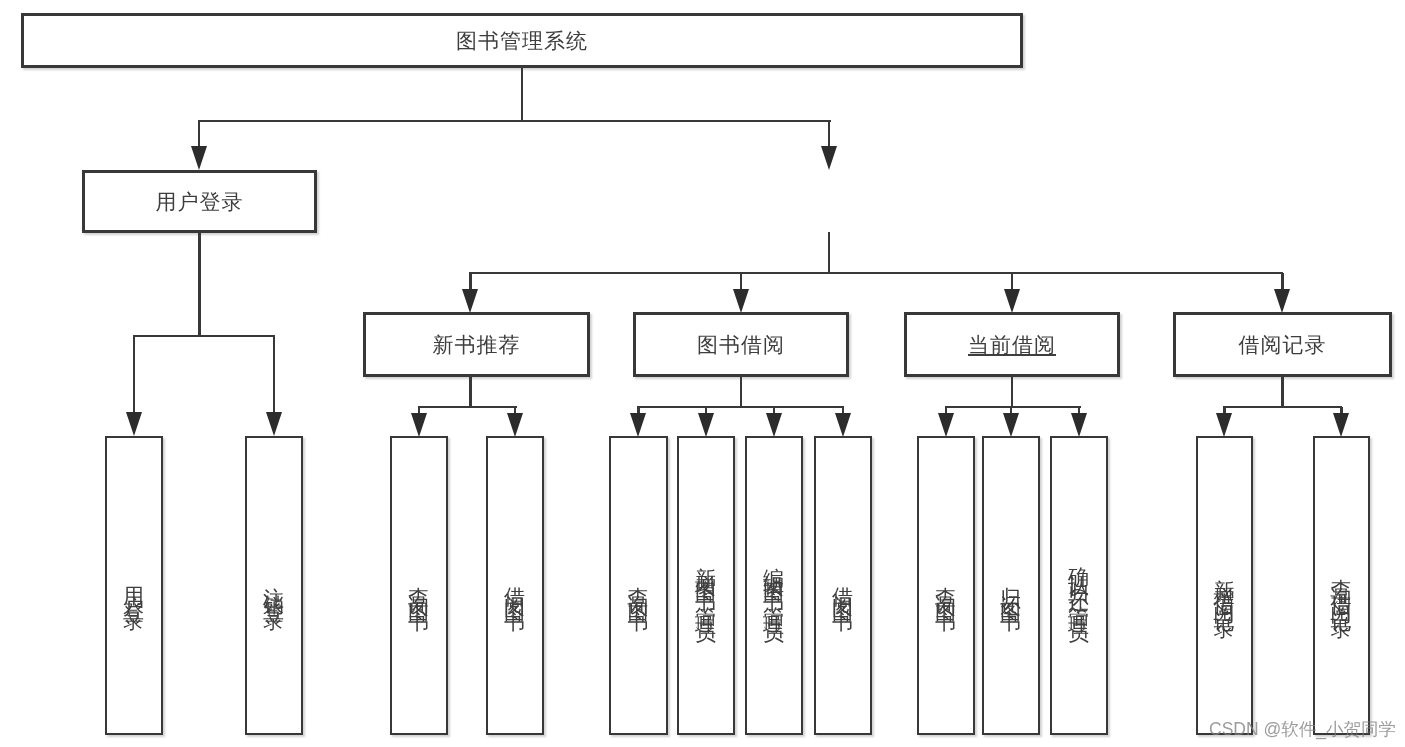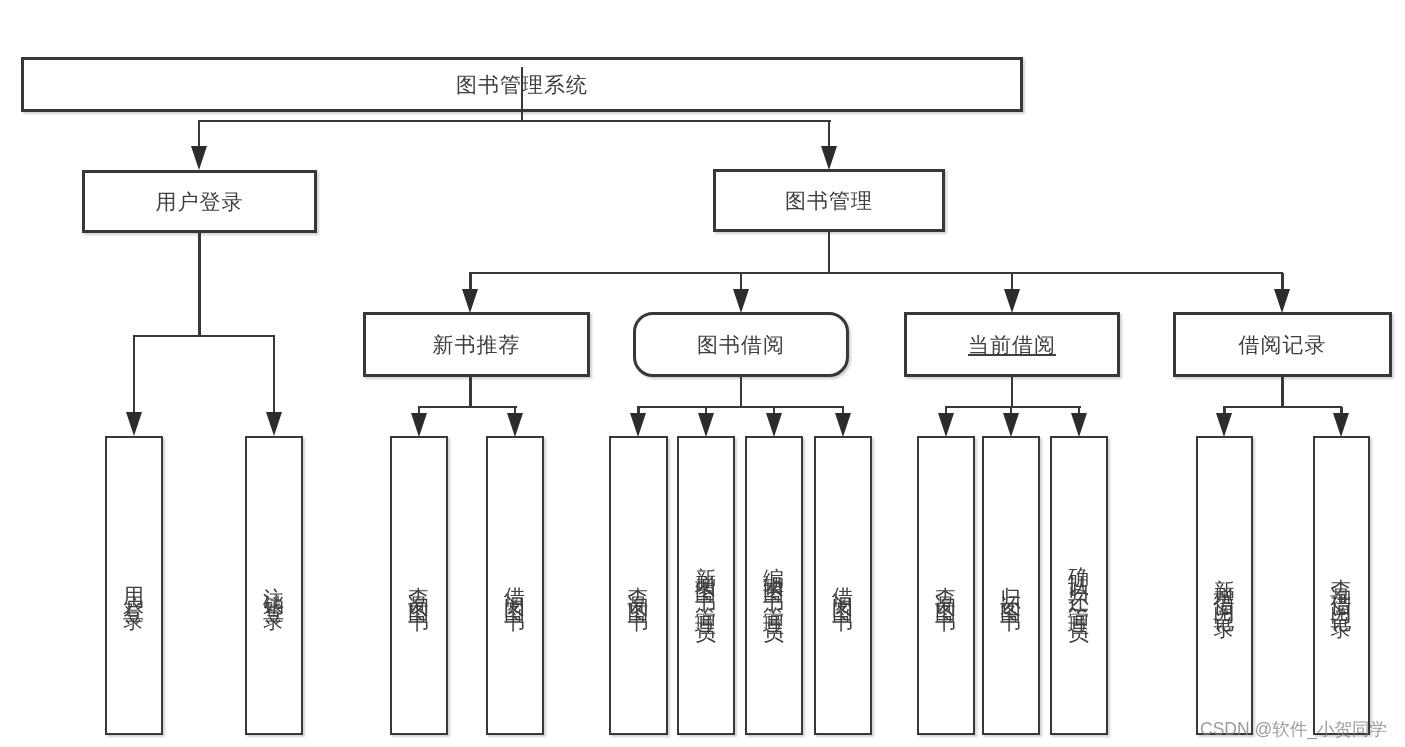--- a/index.html
+++ b/index.html
@@ -42,63 +42,60 @@
     top:100%;margin-top:-2px;
     left:50%;transform:translateX(-50%);
     width:0;height:0;
     border:8px solid transparent;
     border-top:24px solid #2c2c2c;
     border-bottom-width:0;
   }
   
   .watermark{
     position:absolute;
-    right:18px;bottom:6px;
+    right:9px;bottom:6px;
     font-size:17.5px;
     color:rgba(128,128,128,0.78);
     white-space:nowrap;
   }
 </style>
 </head>
 <body>
 
 <div id="stage">
 
-  <div class="node hnode" style="left:21px;top:13px;width:1002px;height:55px;margin-top:44px;">
+  <div class="node hnode" style="left:21px;top:13px;width:1002px;height:55px;">
     <span>图书管理系统</span>
   </div>
 
   <div class="vline" style="left:520.7px;top:67px;height:55px;"></div>
   <div class="hline" style="left:197.5px;top:119.5px;width:633px;"></div>
   <div class="darr" style="left:197.5px;top:121px;height:27px;"></div>
   <div class="darr" style="left:827.7px;top:121px;height:27px;"></div>
 
   <div class="node hnode" style="left:82px;top:170px;width:235px;height:63px;">
     <span>用户登录</span>
-  </div>
-  <div class="node hnode" style="left:713px;top:169px;width:232px;height:63px;">
-    <span>图书管理</span>
   </div>
 
   <div class="vline" style="left:198.2px;top:233px;height:103px;"></div>
   <div class="hline" style="left:132.7px;top:334.7px;width:142px;"></div>
   <div class="darr" style="left:132.7px;top:336px;height:78px;"></div>
   <div class="darr" style="left:272.7px;top:336px;height:78px;"></div>
 
   <div class="vline" style="left:827.7px;top:232px;height:41px;"></div>
   <div class="hline" style="left:469px;top:271.5px;width:814px;"></div>
   <div class="darr" style="left:469.2px;top:273px;height:18px;"></div>
   <div class="darr" style="left:739.7px;top:273px;height:18px;"></div>
   <div class="darr" style="left:1010.7px;top:273px;height:18px;"></div>
   <div class="darr" style="left:1281.2px;top:273px;height:18px;"></div>
 
   <div class="node hnode" style="left:363px;top:312px;width:227px;height:65px;">
     <span>新书推荐</span>
   </div>
-  <div class="node hnode" style="left:633px;top:312px;width:216px;height:65px;border-radius:20px;">
+  <div class="node hnode" style="left:633px;top:312px;width:216px;height:65px;">
     <span>图书借阅</span>
   </div>
   <div class="node hnode" style="left:904px;top:312px;width:216px;height:65px;text-decoration:underline;">
     <span>当前借阅</span>
   </div>
   <div class="node hnode" style="left:1173px;top:312px;width:219px;height:65px;">
     <span>借阅记录</span>
   </div>
 
   <div class="vline" style="left:469.2px;top:377px;height:30px;"></div>

